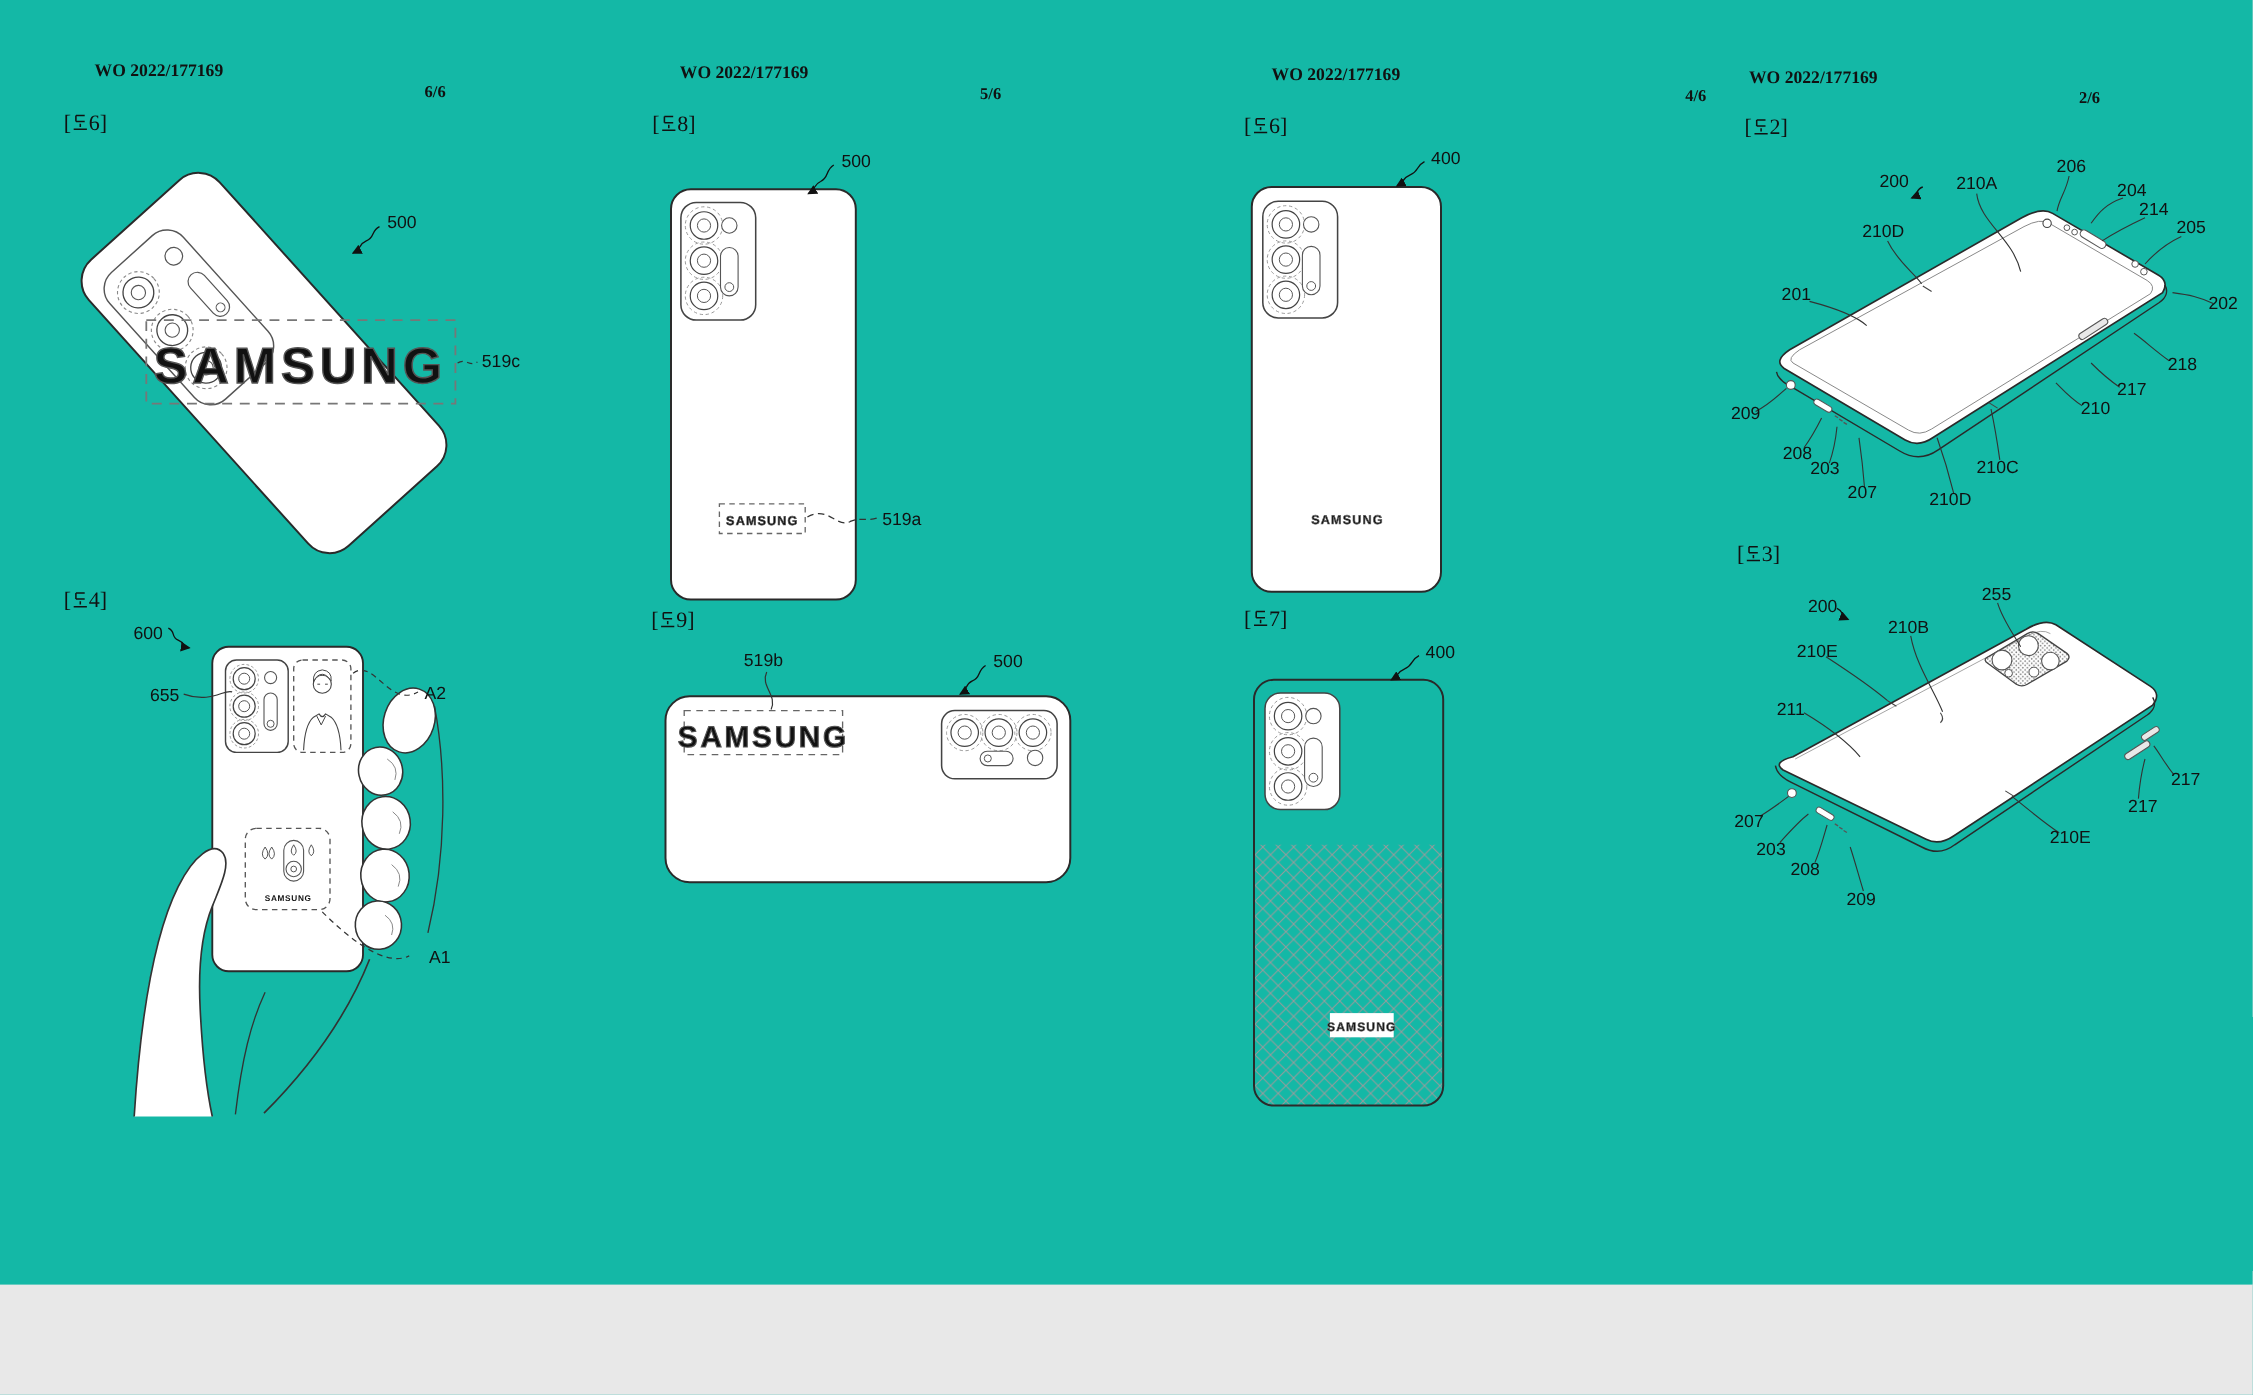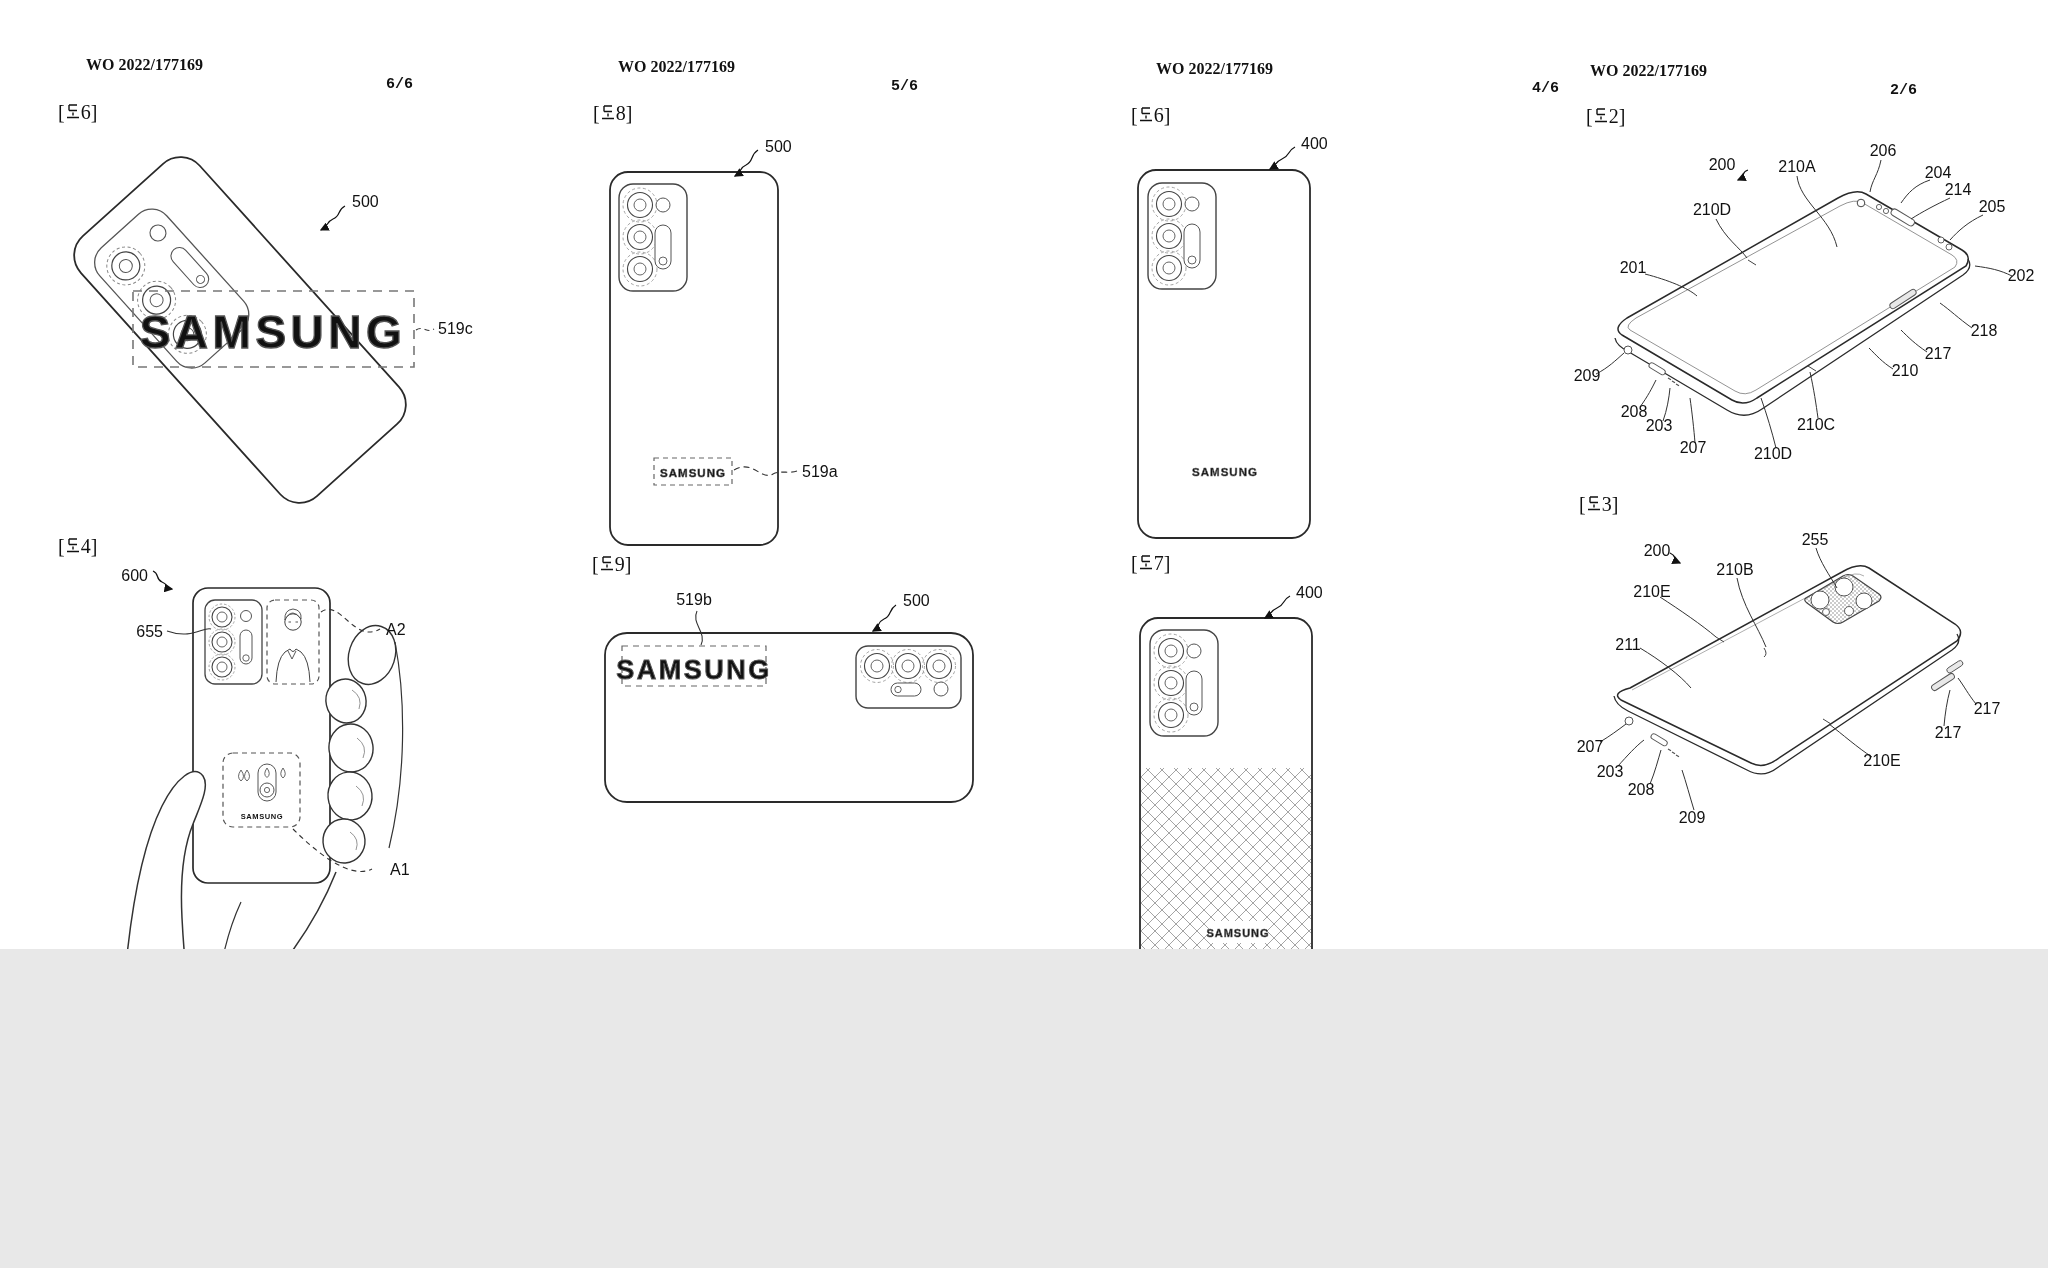--- a/index.html
+++ b/index.html
@@ -1,19 +1,19 @@
 <!DOCTYPE html>
 <html><head>
 <meta charset="utf-8">
 <style>
   html,body{margin:0;padding:0;background:#e8e8e8}
-  #sheet{position:relative;width:2048px;height:949px;background:#ffffff;overflow:hidden;
+  #sheet{position:relative;width:2048px;height:1168px;background:#14b8a6;overflow:hidden;
          font-family:"Liberation Sans",sans-serif;color:#111}
   .hdr{position:absolute;font-family:"Liberation Serif",serif;font-weight:700;font-size:16px;white-space:nowrap}
-  .pgnum{position:absolute;font-family:Liberation Mono, monospace;font-weight:700;font-size:15px;white-space:nowrap}
+  .pgnum{position:absolute;font-family:Liberation Serif, serif;font-weight:700;font-size:15px;white-space:nowrap}
   .figtag{position:absolute;font-family:"Liberation Serif",serif;font-size:20px;white-space:nowrap;
           display:flex;align-items:center;line-height:1}
   .figtag .do-glyph{margin:0 1px 2px 1px}
   #art{position:absolute;left:0;top:0}
   #art text{font-family:"Liberation Sans",sans-serif;fill:#111}
   .ref{font-size:16px}
   .logo-big{font-weight:700}
 </style>
 </head>
 <body>

